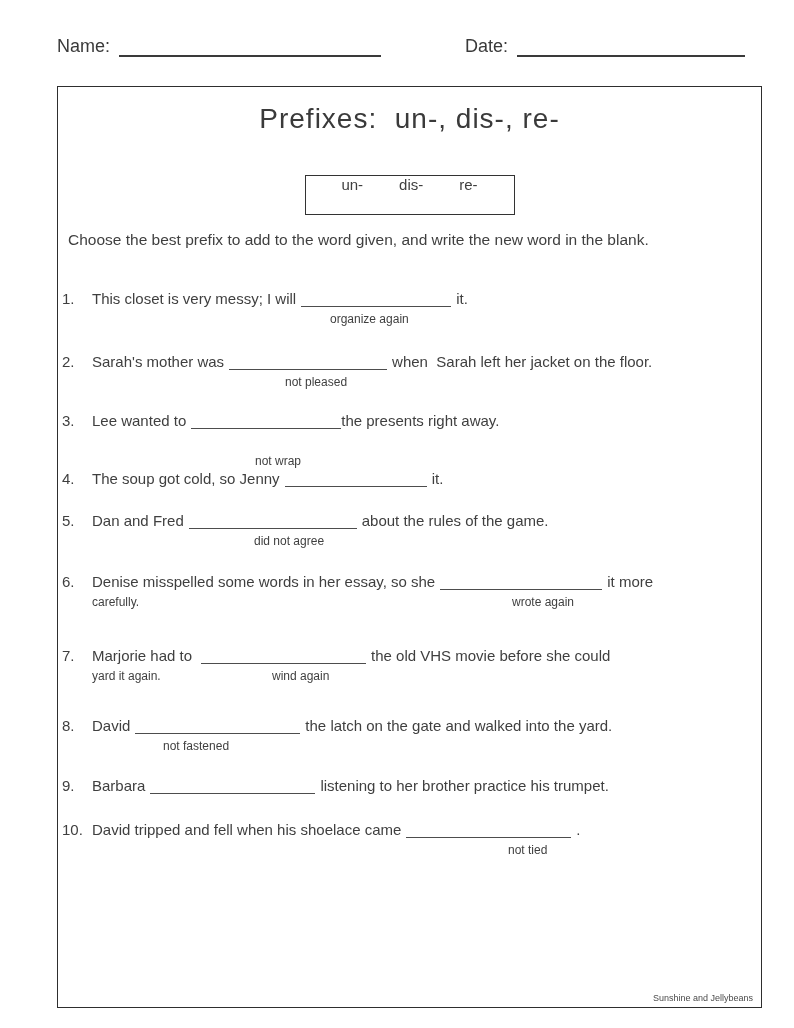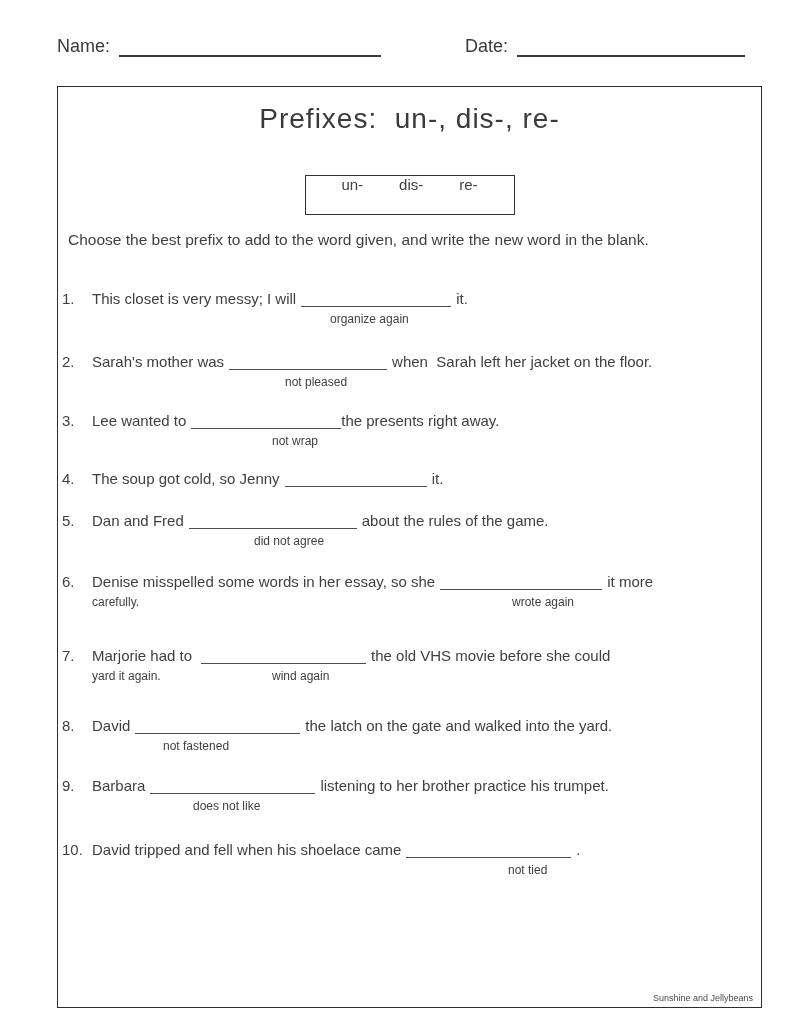--- a/index.html
+++ b/index.html
@@ -105,21 +105,21 @@
           <span class="hint" style="left:193px;">not pleased</span>
         </div>
     </div>
 
     <div class="item" style="margin-bottom:18px;">
       <div class="line1">
         <span class="num">3.</span>
         <span class="sent"><span>Lee wanted to</span><span class="blank" style="width:150px;margin-right:0;"></span><span>the presents right away.</span></span>
       </div>
       <div class="line2">
-          <span class="hint" style="left:180px;">not wrap</span>
+          <span class="hint" style="left:163px;margin-top:20px;">not wrap</span>
         </div>
     </div>
 
     <div class="item" style="margin-bottom:22px;">
       <div class="line1">
         <span class="num">4.</span>
         <span class="sent"><span>The soup got cold, so Jenny</span><span class="blank" style="width:142px;"></span><span>it.</span></span>
       </div>
     </div>
 
@@ -163,23 +163,20 @@
       <div class="line2">
           <span class="hint" style="left:71px;">not fastened</span>
         </div>
     </div>
 
     <div class="item" style="margin-bottom:24px;">
       <div class="line1">
         <span class="num">9.</span>
         <span class="sent"><span>Barbara</span><span class="blank" style="width:165px;"></span><span>listening to her brother practice his trumpet.</span></span>
       </div>
-      <div class="line2">
-          <span class="hint" style="left:101px;">does not like</span>
-        </div>
     </div>
 
     <div class="item" style="margin-bottom:0;">
       <div class="line1">
         <span class="num">10.</span>
         <span class="sent"><span>David tripped and fell when his shoelace came</span><span class="blank" style="width:165px;"></span><span>.</span></span>
       </div>
       <div class="line2">
           <span class="hint" style="left:416px;">not tied</span>
         </div>

